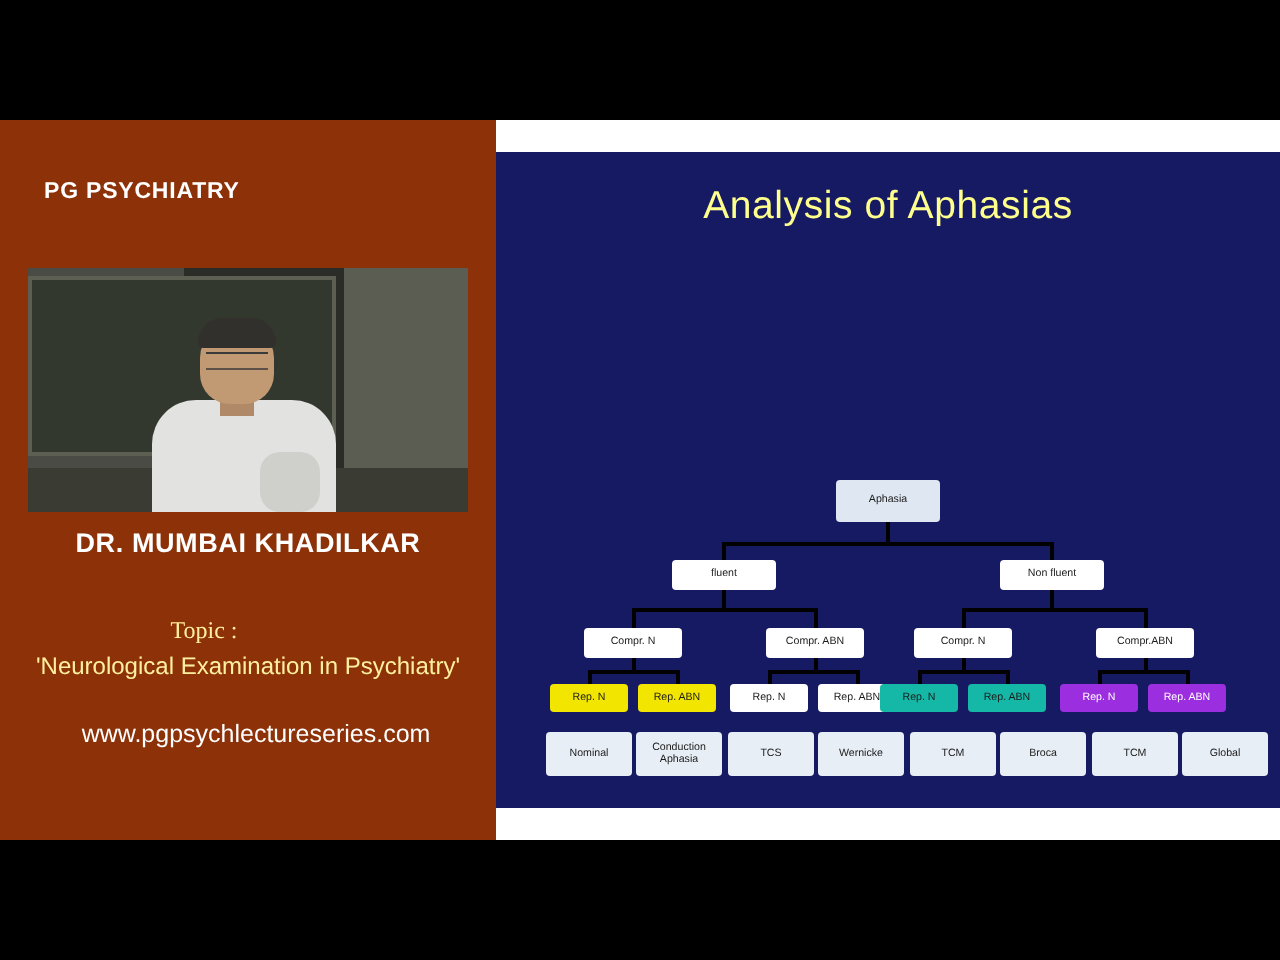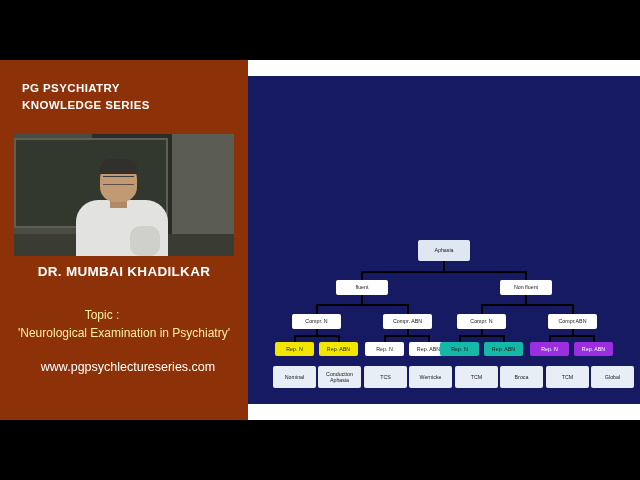--- a/index.html
+++ b/index.html
@@ -192,20 +192,21 @@
     color: #ffffff;
     font-size: 8px;
   }
   #topic-label {
     position: absolute;
     left: 0; top: 248px;
     width: 204px;
     text-align: center;
     color: #fff0a0;
     font-size: 12px;
+    font-family: Liberation Serif, serif;
   }
   #topic-title {
     position: absolute;
     left: 0; top: 266px;
     width: 248px;
     text-align: center;
     color: #fff0a0;
     font-size: 12px;
   }
   #website {
@@ -266,21 +267,20 @@
 
 <div id="stage">
 
   <div id="content">
 
     <div id="left-panel">
 
       <div id="logo-bar">
         <div id="series-title">
           <div>PG PSYCHIATRY</div>
-          <div>KNOWLEDGE SERIES</div>
         </div>
       </div>
 
       <div id="video-thumb">
         <div class="vt-wall-left"></div>
         <div class="vt-board"></div>
         <div class="vt-wall-right"></div>
         <div class="vt-floor"></div>
         <div class="vt-body"></div>
         <div class="vt-arm"></div>
@@ -290,20 +290,21 @@
         <div class="vt-glasses"></div>
       </div>
 
       <div id="speaker-name">DR. MUMBAI KHADILKAR</div>
       <div id="topic-label">Topic :</div>
       <div id="topic-title">'Neurological Examination in Psychiatry'</div>
       <div id="website">www.pgpsychlectureseries.com</div>
     </div>
 
     <div id="slide">
+      <div id="slide-title">Analysis of Aphasias</div>
 
       <div class="conn" style="left:195px; top:185px; width:1.5px; height:10px;"></div>
       <div class="conn" style="left:113px; top:195px; width:165px; height:1.5px;"></div>
       <div class="conn" style="left:113px; top:195px; width:1.5px; height:9px;"></div>
       <div class="conn" style="left:277px; top:195px; width:1.5px; height:9px;"></div>
 
       <div class="conn" style="left:113px; top:219px; width:1.5px; height:9px;"></div>
       <div class="conn" style="left:68px; top:228px; width:92px; height:1.5px;"></div>
       <div class="conn" style="left:68px; top:228px; width:1.5px; height:10px;"></div>
       <div class="conn" style="left:159px; top:228px; width:1.5px; height:10px;"></div>

